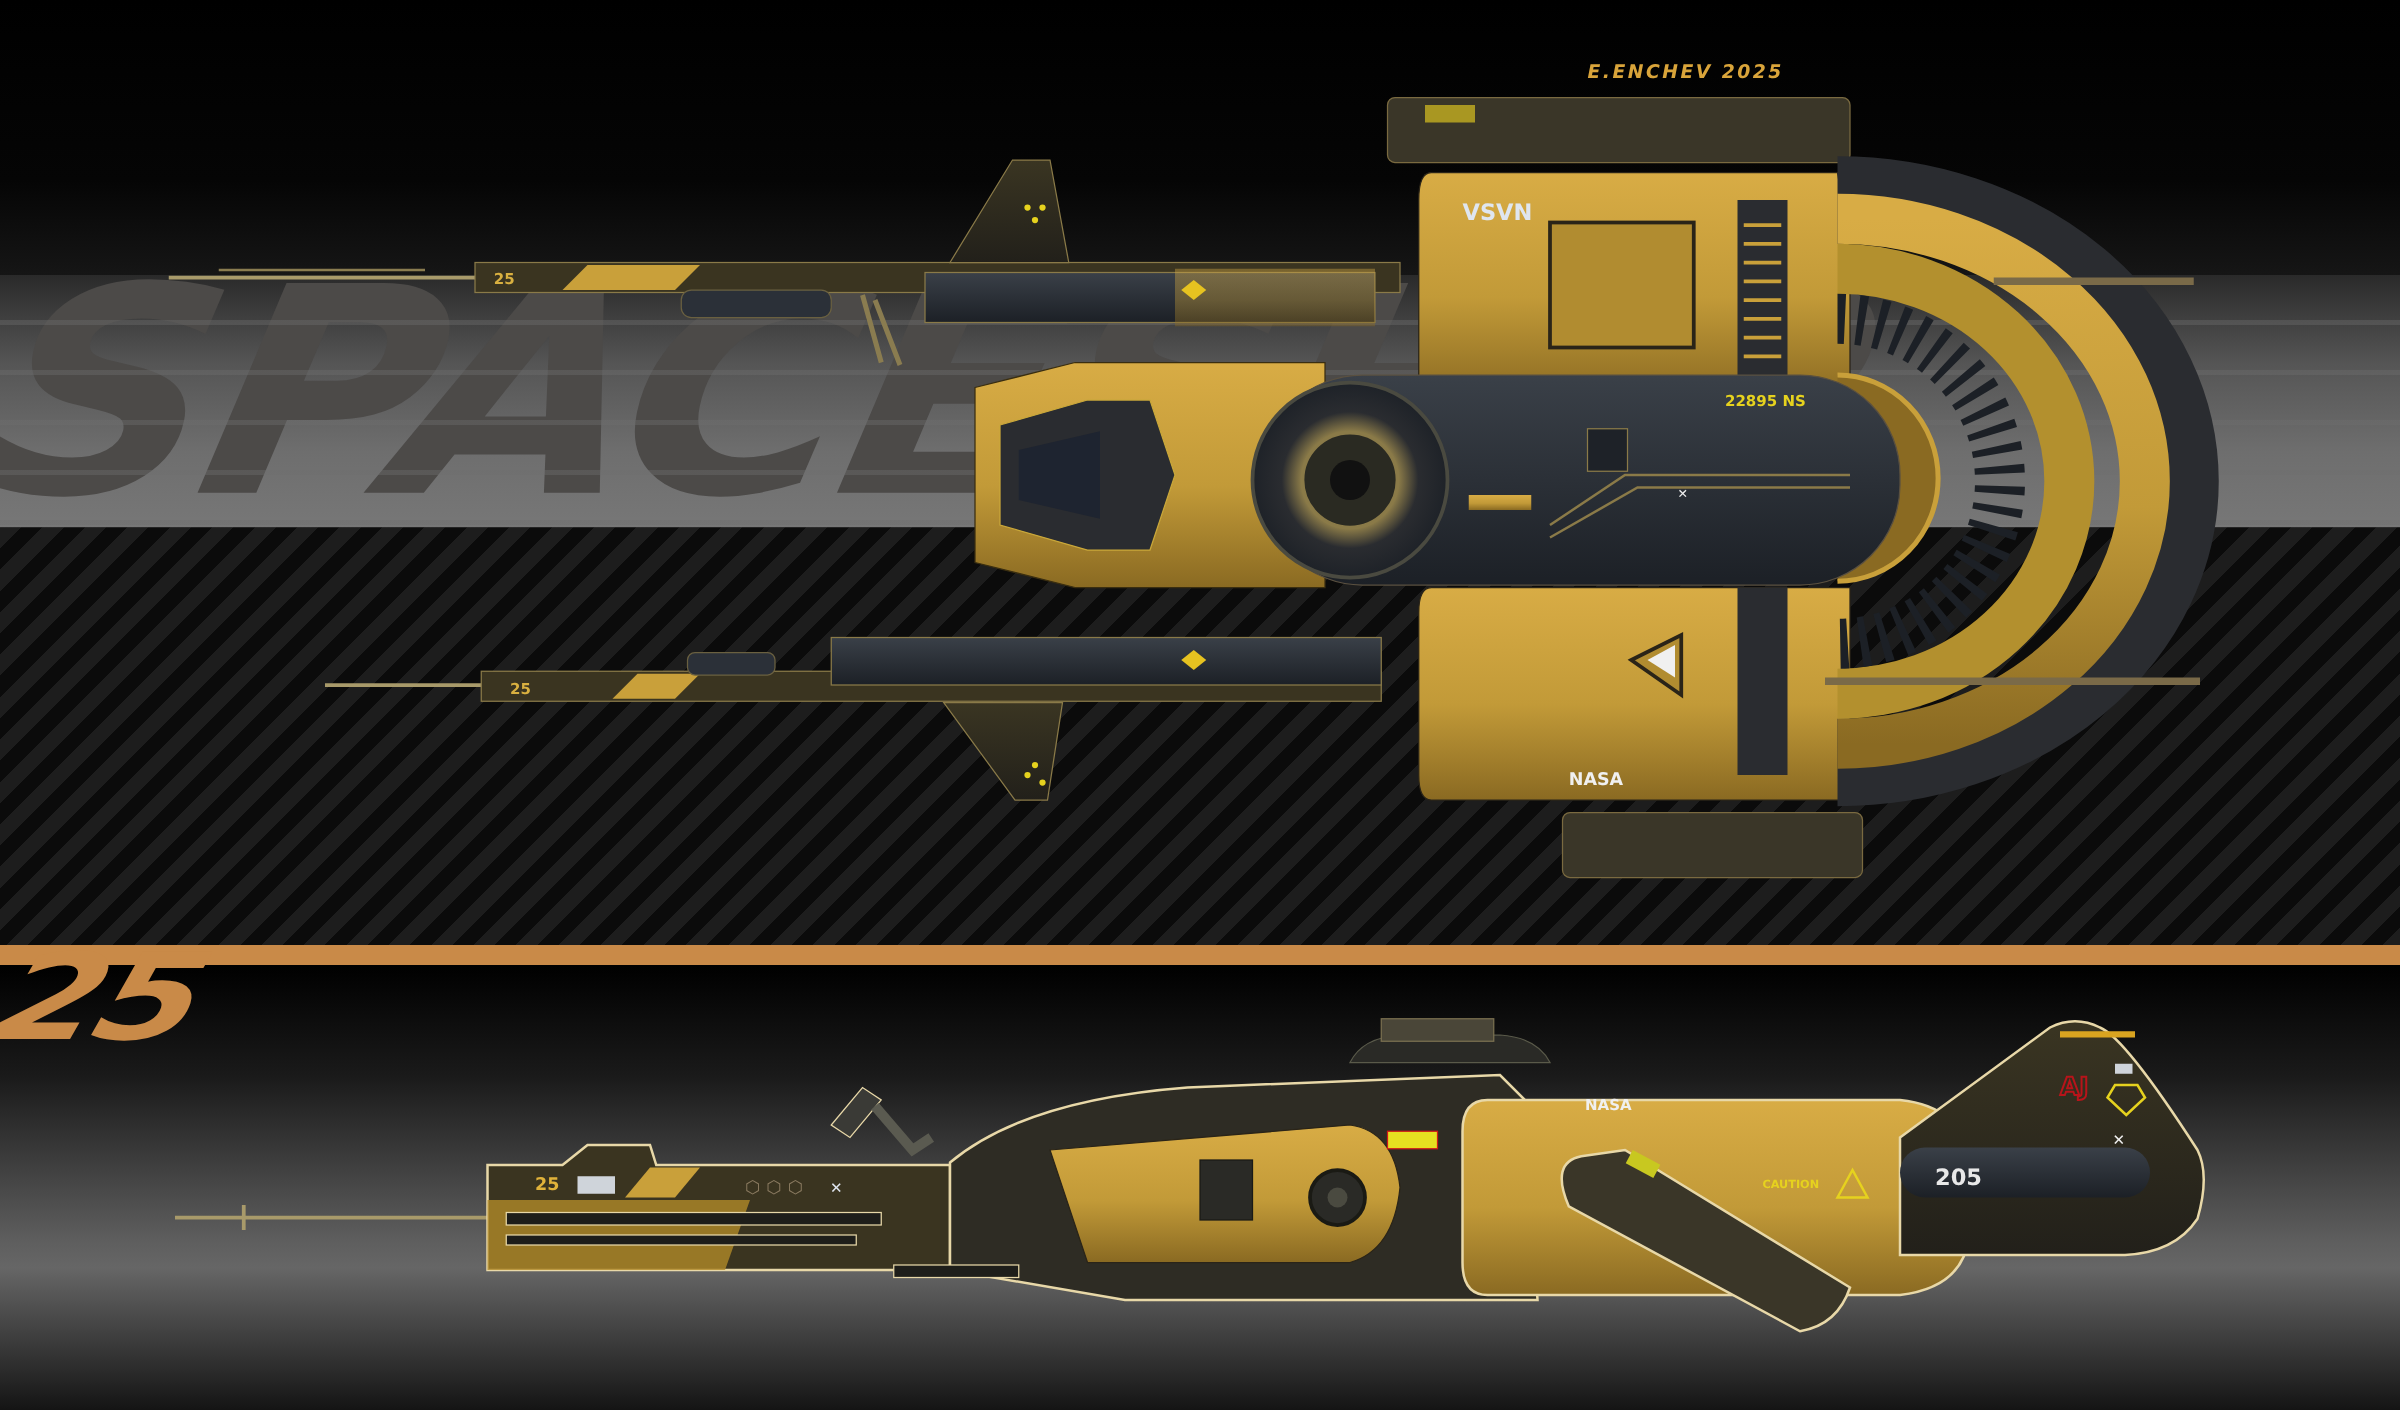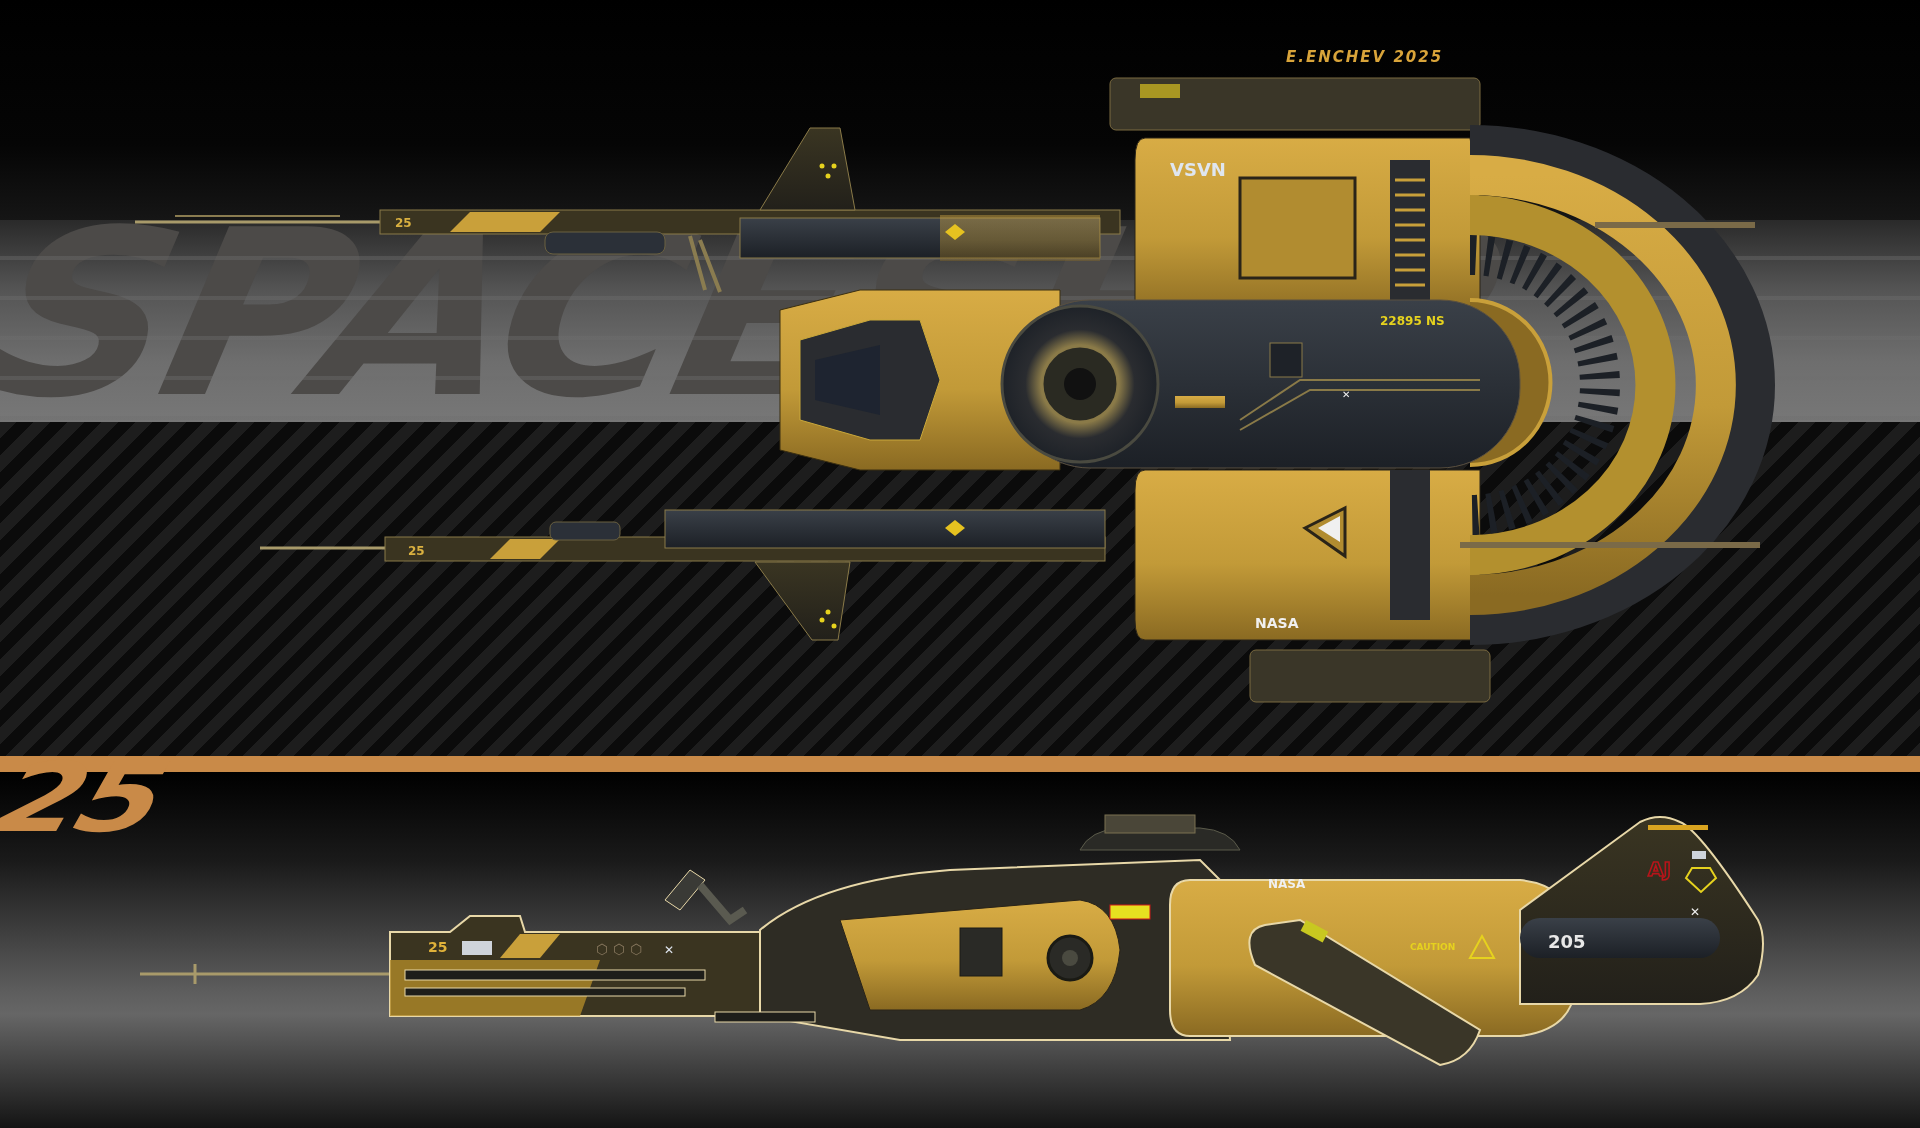--- a/index.html
+++ b/index.html
@@ -13,21 +13,21 @@
     white-space:nowrap;}
   .bigword-lines{position:absolute;left:0;top:220px;width:1920px;height:200px;
     background:repeating-linear-gradient(#0000 0 36px,#6e6e6e66 36px 40px);pointer-events:none;}
   .band-stripes{position:absolute;left:0;top:422px;width:1920px;height:334px;
     background:repeating-linear-gradient(135deg,#1d1d1d 0 12px,#0b0b0b 12px 24px);}
   .orange-bar{position:absolute;left:0;top:756px;width:1920px;height:16px;background:#c98a48;}
   .band-bottom{position:absolute;left:0;top:772px;width:1920px;height:356px;
     background:linear-gradient(#000 0%,#1a1a1a 25%,#5e5e5e 62%,#666 68%,#2e2e2e 90%,#141414 100%);}
   .num25{position:absolute;left:18px;top:750px;font-weight:bold;font-style:italic;font-size:96px;color:#c98a48;
     transform:skewX(-18deg) scaleX(1.25);transform-origin:left top;letter-spacing:-4px;line-height:1;}
-  .credit{position:absolute;left:1270px;top:48px;font-size:15px;color:#d9a43a;letter-spacing:2px;font-style:italic;font-weight:bold;margin-left:16px;}
+  .credit{position:absolute;left:1270px;top:48px;font-size:15px;color:#d9a43a;letter-spacing:2px;font-style:italic;font-weight:bold;}
   svg.art{position:absolute;left:0;top:0;}
   .decal{font-family:"DejaVu Sans",sans-serif;font-weight:bold;}
 </style>
 </head>
 <body>
 
 <div class="band-top"></div>
 <div class="band-gray"></div>
 <div class="bigword">SPACESHIP</div>
 <div class="bigword-lines"></div>

